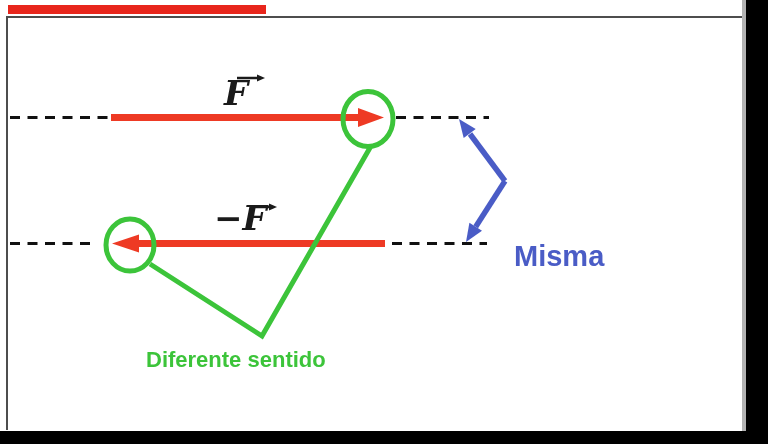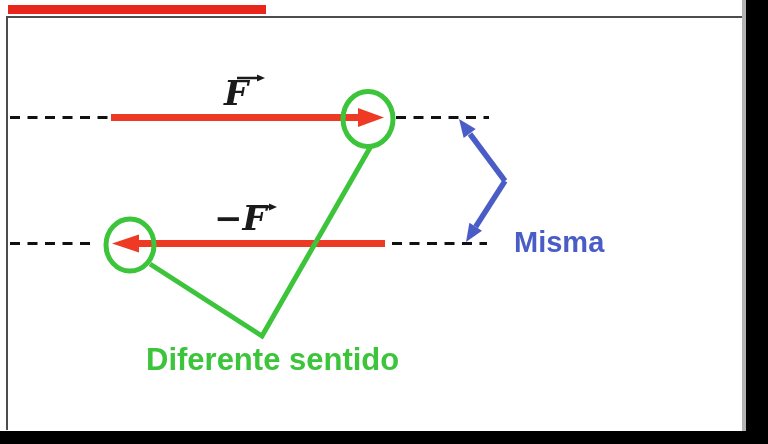--- a/index.html
+++ b/index.html
@@ -20,24 +20,24 @@
   .lbl{position:absolute;white-space:pre;}
   .force-label{
     left:224px;top:76px;font-family:"DejaVu Serif","Liberation Serif",serif;
     font-style:italic;font-weight:bold;font-size:34px;line-height:34px;color:#1a1a1a;
   }
   .neg-force-label{
     left:214px;top:201px;font-family:"DejaVu Serif","Liberation Serif",serif;
     font-style:italic;font-weight:bold;font-size:34px;line-height:34px;color:#1a1a1a;
   }
   .same-direction-label{
-    left:514px;top:150px;color:#4a5cc6;font-weight:bold;font-size:29px;line-height:37px;
+    left:514px;top:164px;color:#4a5cc6;font-weight:bold;font-size:29px;line-height:37px;
   }
   .different-sense-label{
-    left:146px;top:343px;color:#3cc43a;font-weight:bold;font-size:31px;line-height:34px;
+    left:146px;top:343px;color:#3cc43a;font-weight:bold;font-size:22px;line-height:34px;
   }
 </style>
 </head>
 <body>
 
 <div class="stage">
 
   <div class="progress-bar"></div>
   <div class="frame-border-top"></div>
   <div class="frame-border-left"></div>

